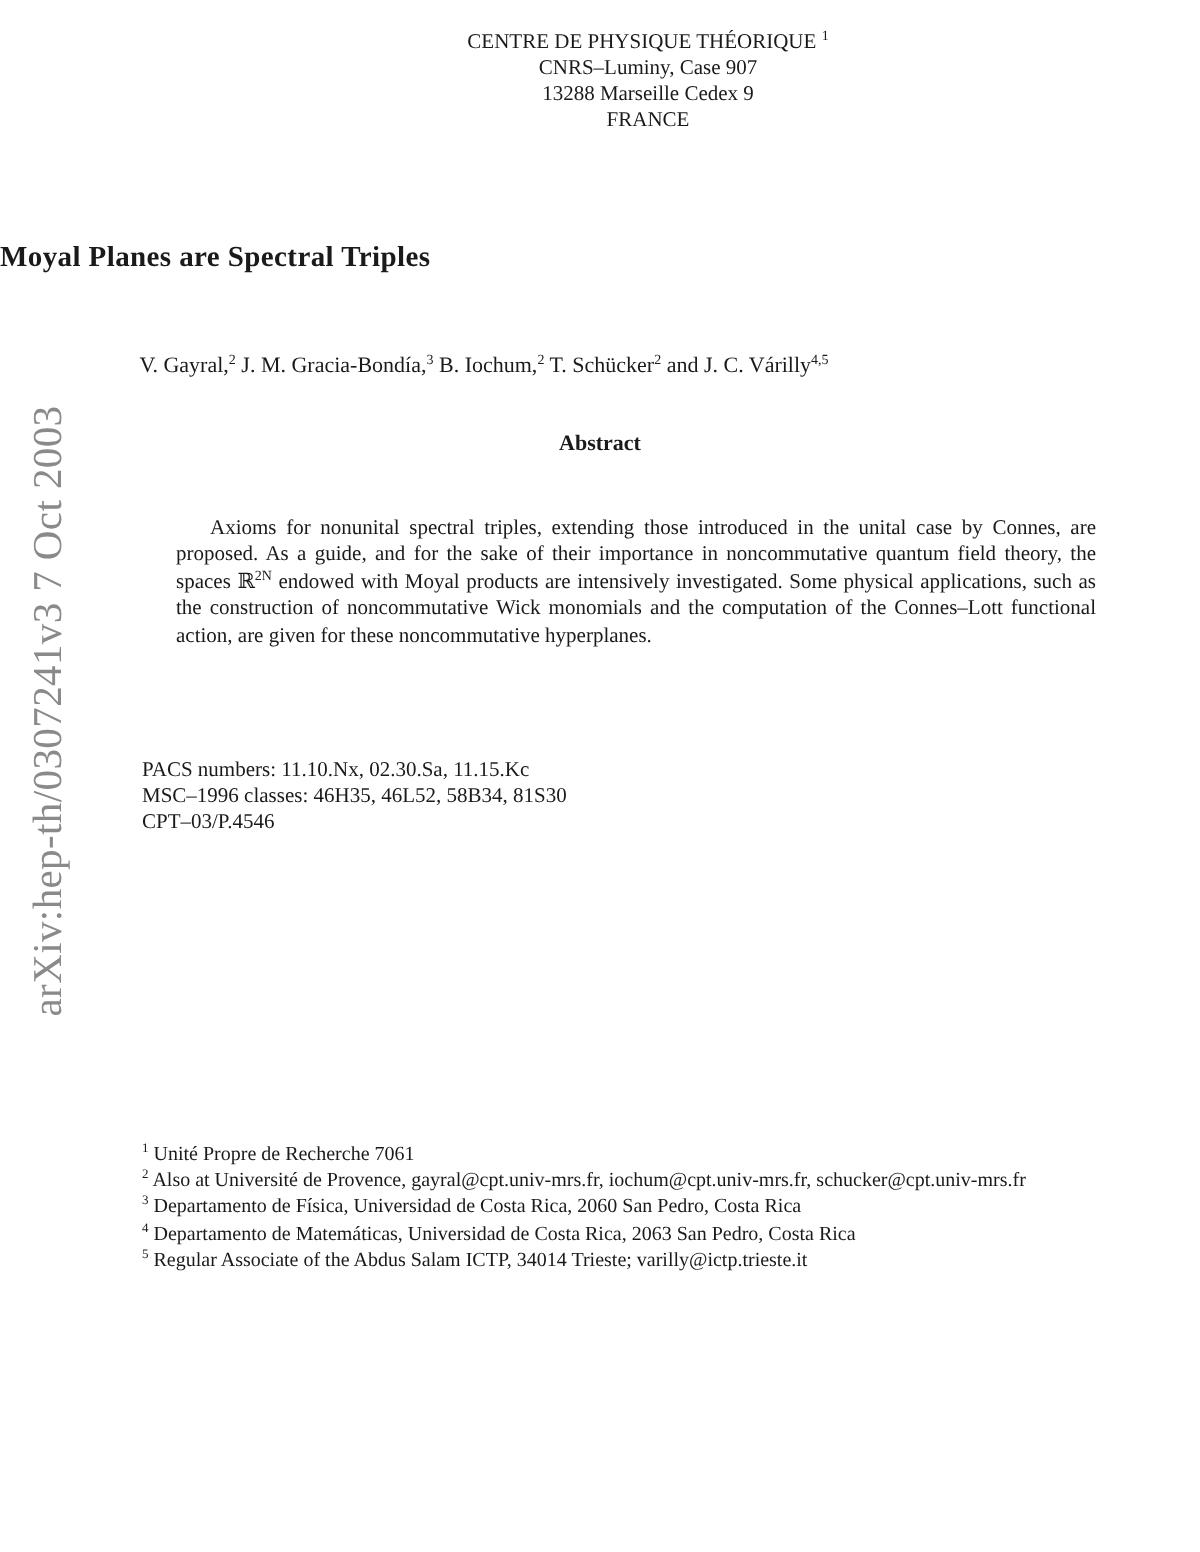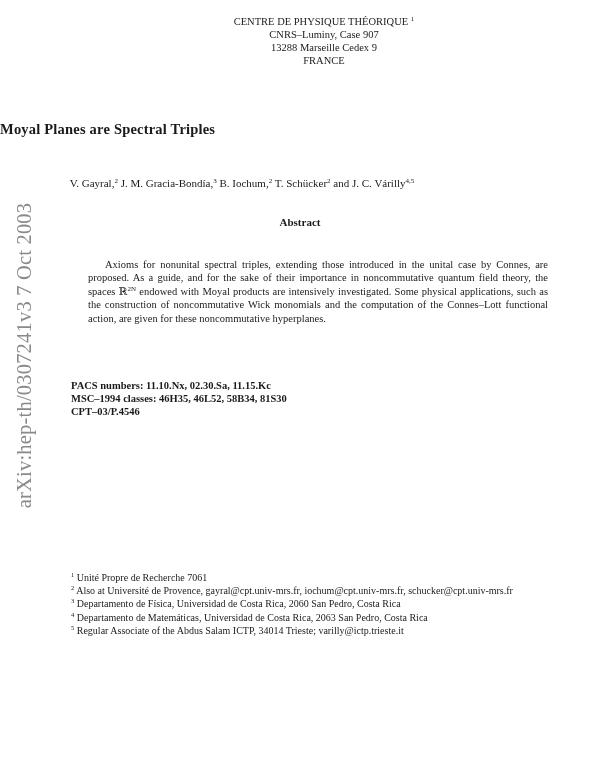--- a/index.html
+++ b/index.html
@@ -81,21 +81,20 @@
       text-align: justify;
       text-indent: 17px;
       margin-left: 17px;
     }
     .meta-block {
       position: absolute;
       left: 71px;
       top: 379px;
       font-size: 10.5px;
       line-height: 13px;
-      font-weight: bold;
     }
     .meta-block .line { display: block; }
     .footnotes {
       position: absolute;
       left: 71px;
       top: 571px;
       width: 470px;
       font-size: 10px;
       line-height: 13.2px;
     }
@@ -121,21 +120,21 @@
 <div class="authors">
   <span><span>V. Gayral,</span><sup>2</sup></span><span><span> J. M. Gracia-Bondía,</span><sup>3</sup></span><span><span> B. Iochum,</span><sup>2</sup></span><span><span> T. Schücker</span><sup>2</sup></span><span><span> and J. C. Várilly</span><sup>4,5</sup></span>
 </div>
 
 <div class="abstract-heading">Abstract</div>
 
 <div class="abstract-body"><span>Axioms for nonunital spectral triples, extending those introduced in the unital case by Connes, are proposed. As a guide, and for the sake of their importance in noncommutative quantum field theory, the spaces </span><span><span>ℝ</span><sup>2N</sup></span><span> endowed with Moyal products are intensively investigated. Some physical applications, such as the construction of noncommutative Wick monomials and the computation of the Connes–Lott functional action, are given for these noncommutative hyperplanes.</span></div>
 
 <div class="meta-block">
   <span class="line">PACS numbers: 11.10.Nx, 02.30.Sa, 11.15.Kc</span>
-  <span class="line">MSC–1994 classes: 46H35, 46L52, 58B34, 81S30</span>
+  <span class="line">MSC–1996 classes: 46H35, 46L52, 58B34, 81S30</span>
   <span class="line">CPT–03/P.4546</span>
 </div>
 
 <div class="footnotes">
   <span class="fn"><sup>1</sup><span> Unité Propre de Recherche 7061</span></span>
   <span class="fn"><sup>2</sup><span> Also at Université de Provence, gayral@cpt.univ-mrs.fr, iochum@cpt.univ-mrs.fr, schucker@cpt.univ-mrs.fr</span></span>
   <span class="fn"><sup>3</sup><span> Departamento de Física, Universidad de Costa Rica, 2060 San Pedro, Costa Rica</span></span>
   <span class="fn"><sup>4</sup><span> Departamento de Matemáticas, Universidad de Costa Rica, 2063 San Pedro, Costa Rica</span></span>
   <span class="fn"><sup>5</sup><span> Regular Associate of the Abdus Salam ICTP, 34014 Trieste; varilly@ictp.trieste.it</span></span>
 </div>

